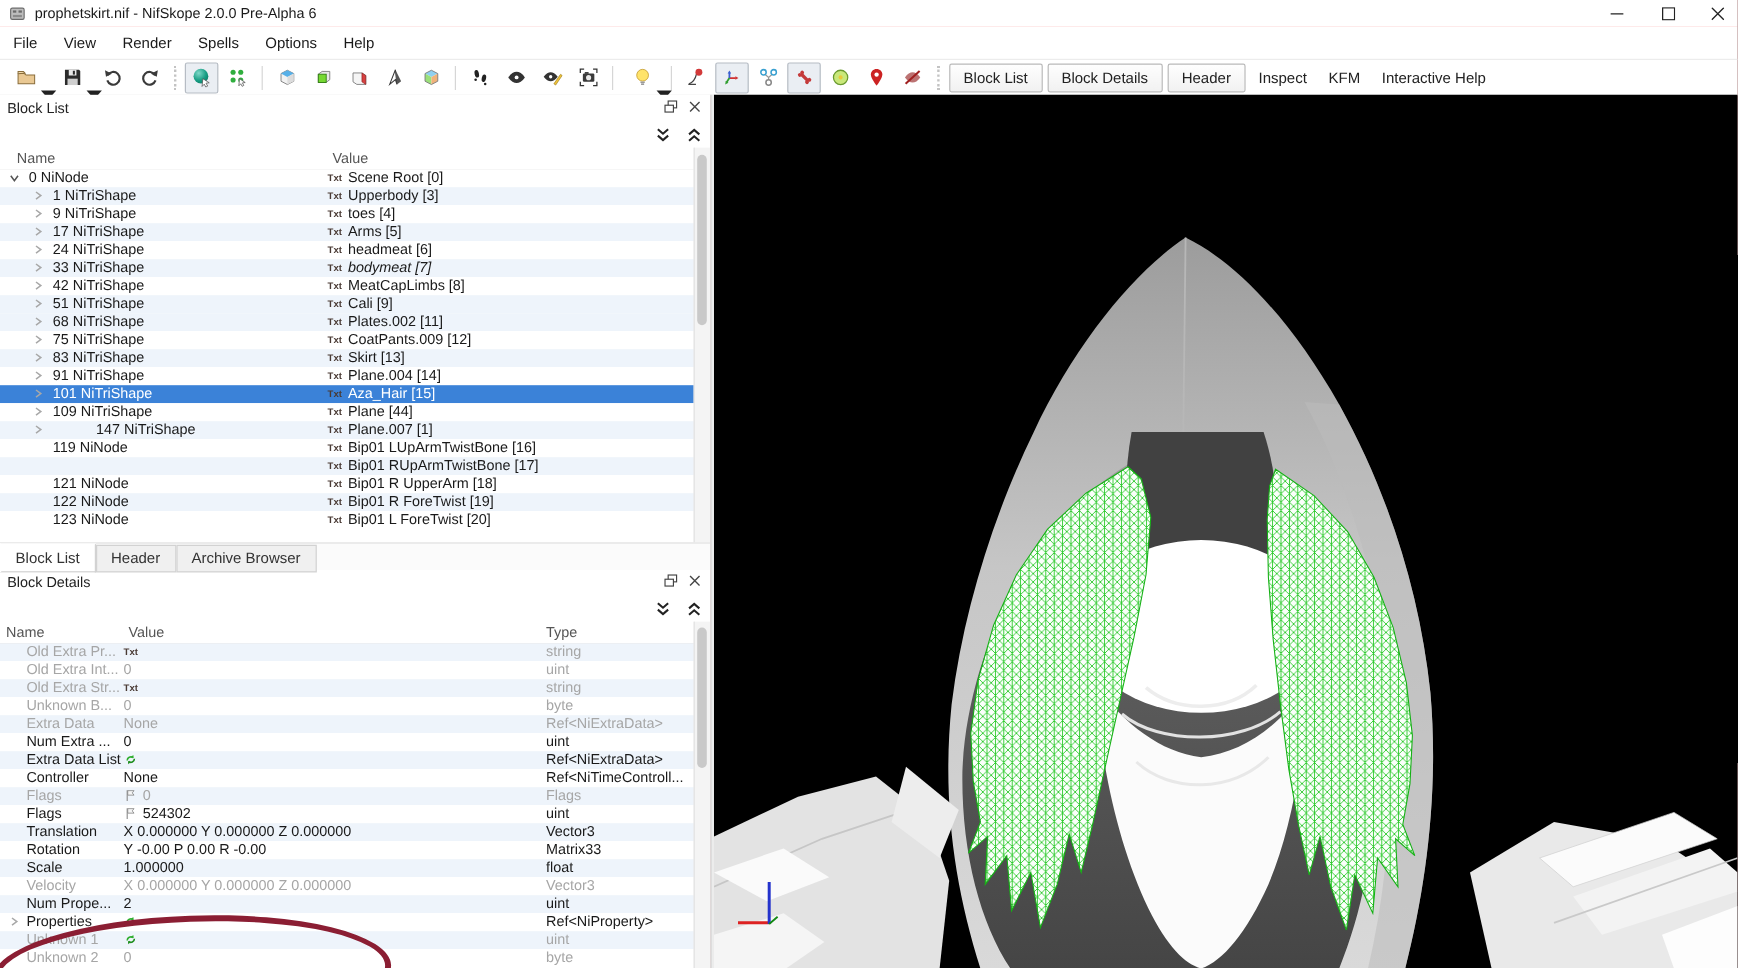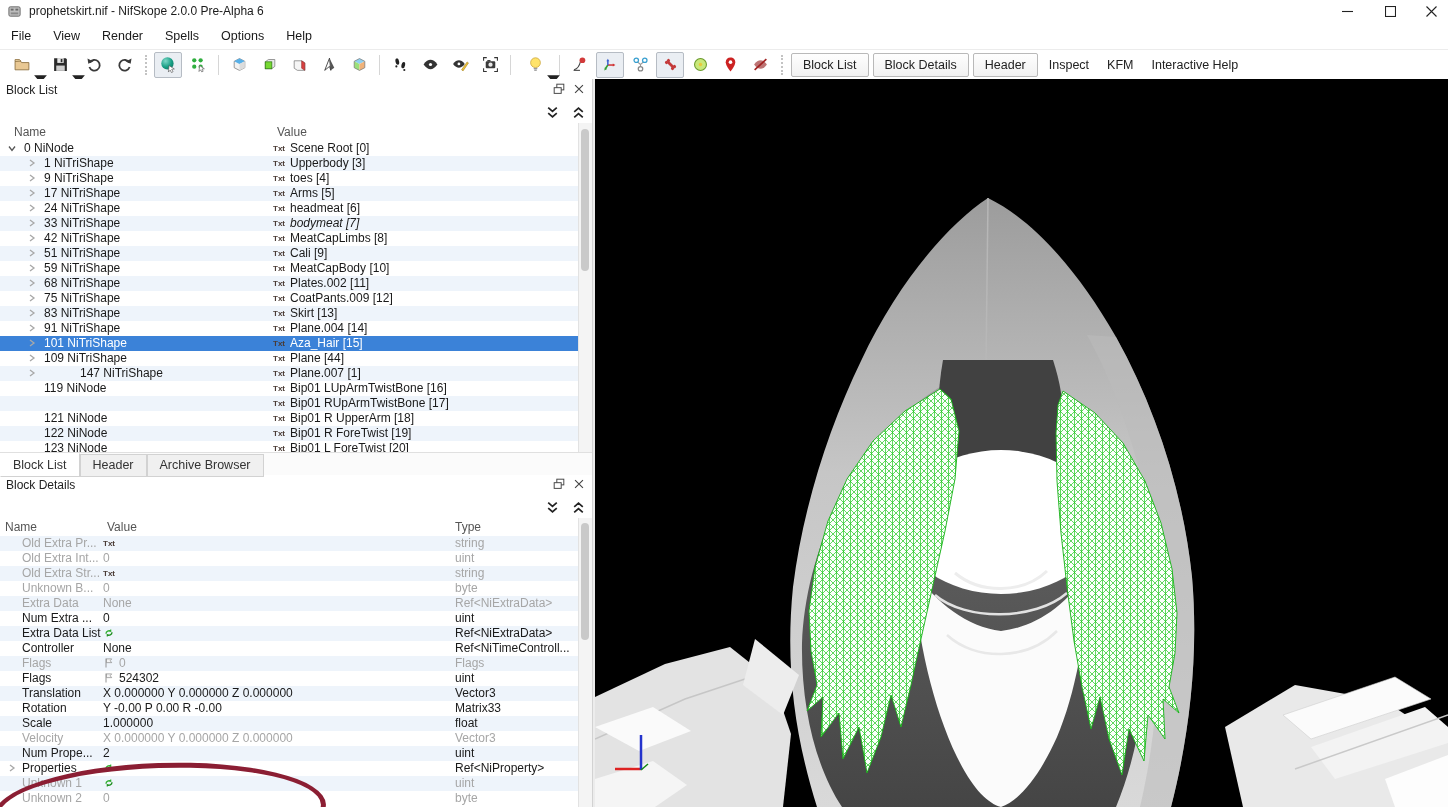--- a/index.html
+++ b/index.html
@@ -384,27 +384,20 @@
             <span style="left: 44px;">42 NiTriShape</span>
             <span class="cellval"><span class="txticon">Txt</span><span style="position: static;">MeatCapLimbs [8]</span></span>
           </div>
           <div class="trow alt">
             <span class="exp" style="left: 28px;"><svg viewBox="0 0 8 8">
                 <path d="M2 1l4 3-4 3" fill="none" stroke="#a8a8a8" stroke-width="1.3"></path>
               </svg></span>
             <span style="left: 44px;">51 NiTriShape</span>
             <span class="cellval"><span class="txticon">Txt</span><span style="position: static;">Cali [9]</span></span>
           </div>
-          <div class="trow">
-            <span class="exp" style="left: 28px;"><svg viewBox="0 0 8 8">
-                <path d="M2 1l4 3-4 3" fill="none" stroke="#a8a8a8" stroke-width="1.3"></path>
-              </svg></span>
-            <span style="left: 44px;">59 NiTriShape</span>
-            <span class="cellval"><span class="txticon">Txt</span><span style="position: static;">MeatCapBody [10]</span></span>
-          </div>
           <div class="trow alt">
             <span class="exp" style="left: 28px;"><svg viewBox="0 0 8 8">
                 <path d="M2 1l4 3-4 3" fill="none" stroke="#a8a8a8" stroke-width="1.3"></path>
               </svg></span>
             <span style="left: 44px;">68 NiTriShape</span>
             <span class="cellval"><span class="txticon">Txt</span><span style="position: static;">Plates.002 [11]</span></span>
           </div>
           <div class="trow">
             <span class="exp" style="left: 28px;"><svg viewBox="0 0 8 8">
                 <path d="M2 1l4 3-4 3" fill="none" stroke="#a8a8a8" stroke-width="1.3"></path>

